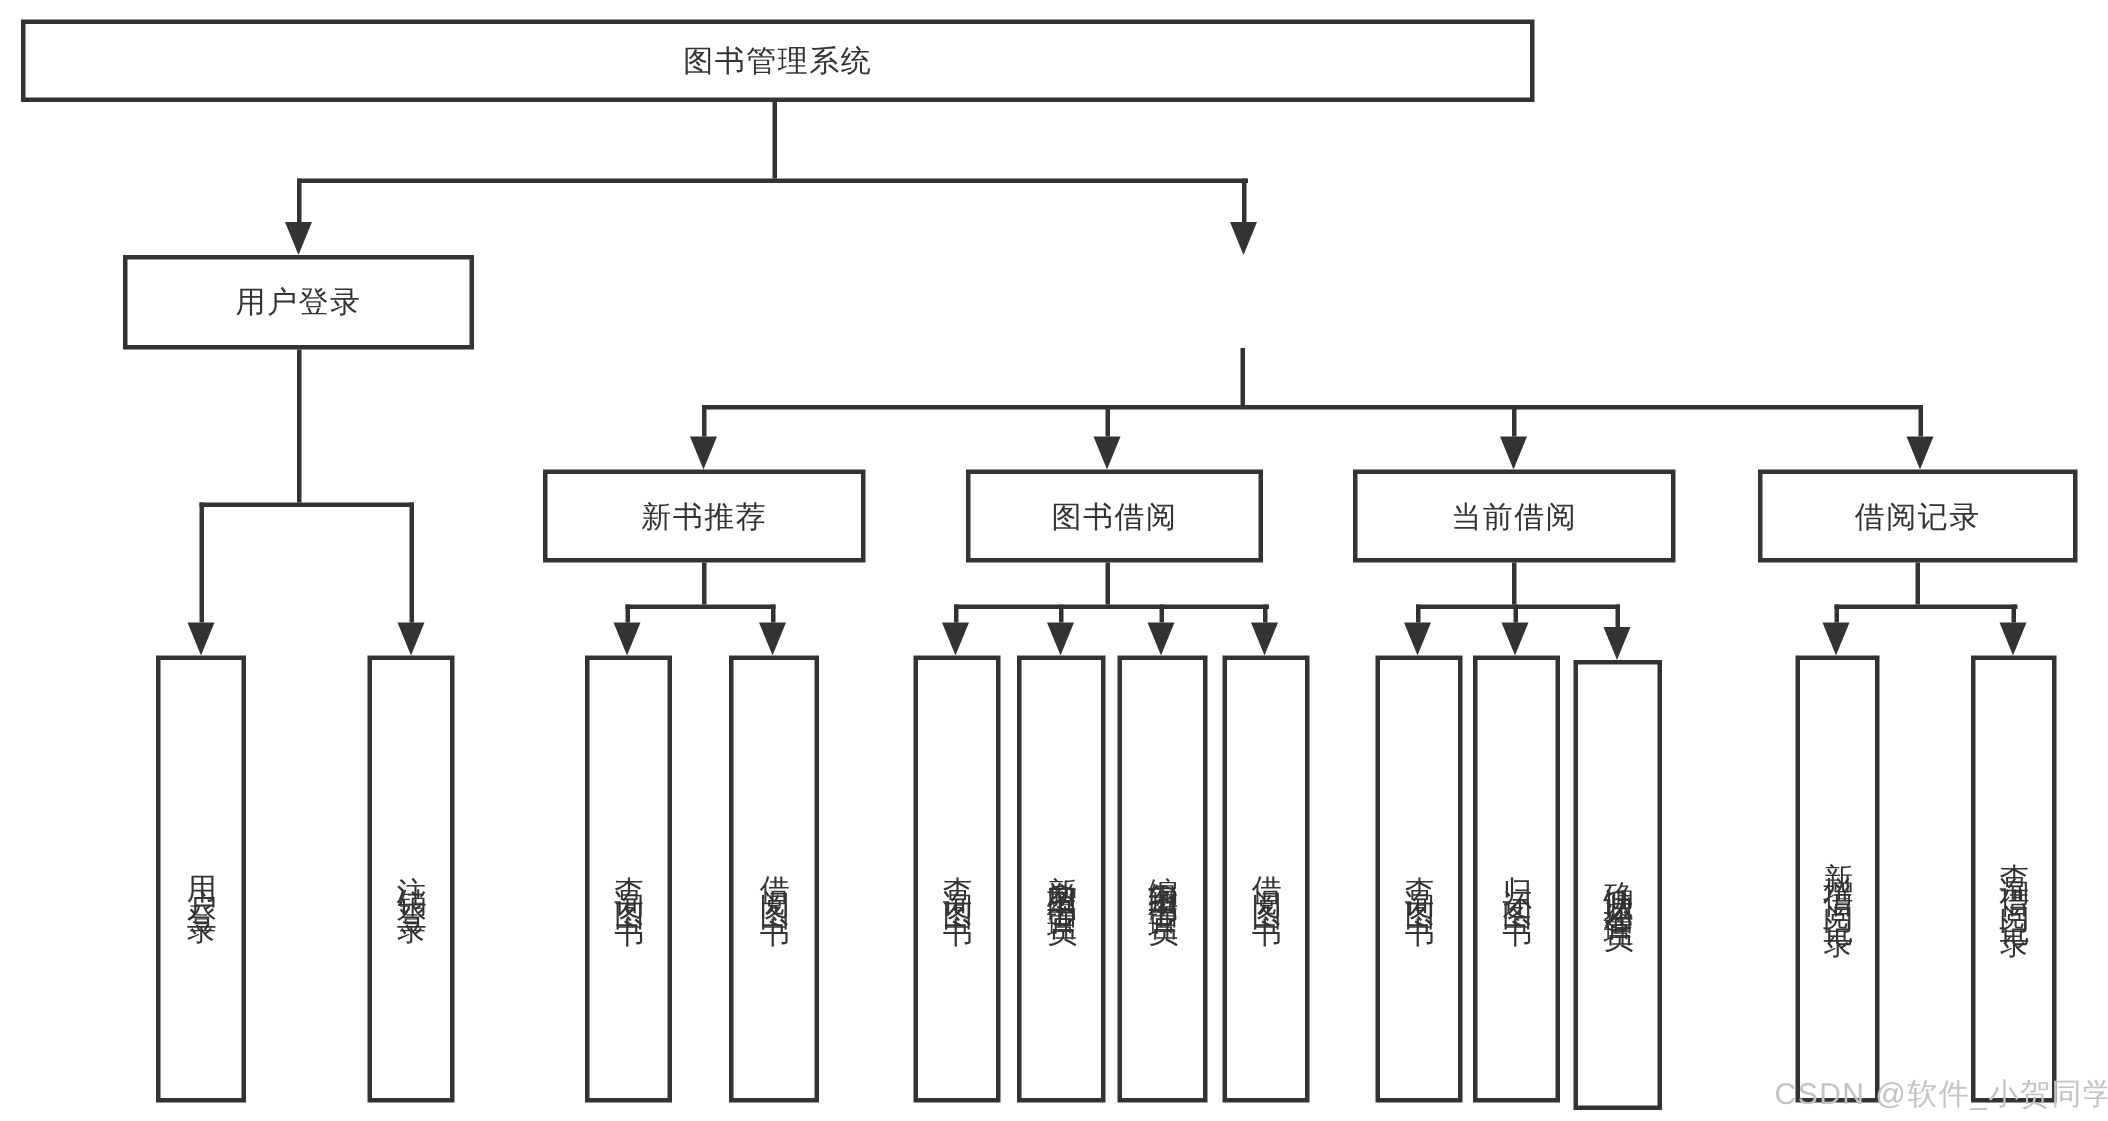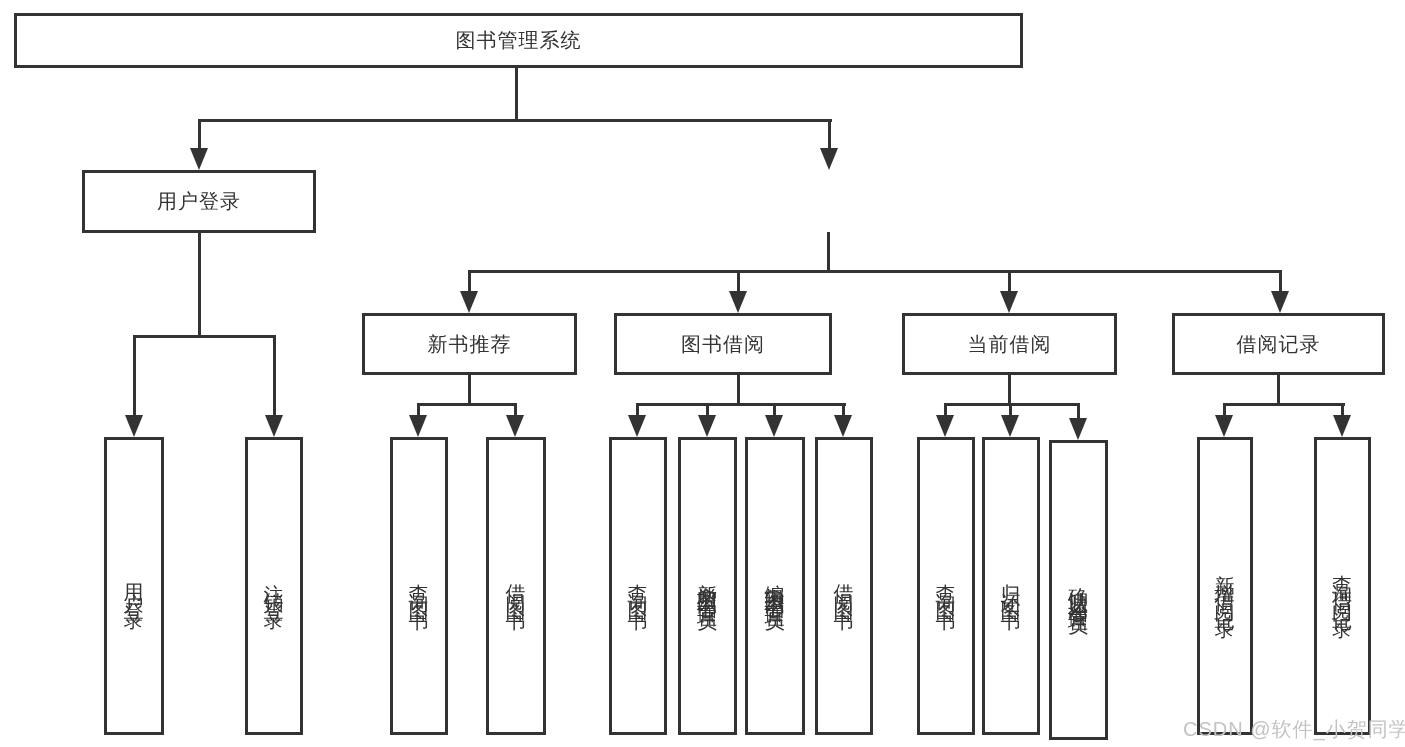--- a/index.html
+++ b/index.html
@@ -55,21 +55,21 @@
   <div class="ln" style="left:468px;top:270px;width:3px;height:21px"></div>
   <div class="ar" style="left:460px;top:291px"></div>
   <div class="ln" style="left:737px;top:270px;width:3px;height:21px"></div>
   <div class="ar" style="left:729px;top:291px"></div>
   <div class="ln" style="left:1008px;top:270px;width:3px;height:21px"></div>
   <div class="ar" style="left:1000px;top:291px"></div>
   <div class="ln" style="left:1279px;top:270px;width:3px;height:21px"></div>
   <div class="ar" style="left:1271px;top:291px"></div>
 
   <div class="box hbox" style="left:362px;top:313px;width:215px;height:62px">新书推荐</div>
-  <div class="box hbox" style="left:614px;top:313px;width:218px;height:62px">图书借阅</div>
+  <div class="box hbox" style="left:644px;top:313px;width:198px;height:62px">图书借阅</div>
   <div class="box hbox" style="left:902px;top:313px;width:215px;height:62px">当前借阅</div>
   <div class="box hbox" style="left:1172px;top:313px;width:213px;height:62px">借阅记录</div>
 
   <div class="ln" style="left:468px;top:375px;width:3px;height:28px"></div>
   <div class="ln" style="left:417px;top:403px;width:100px;height:3px"></div>
   <div class="ln" style="left:417px;top:403px;width:3px;height:12px"></div>
   <div class="ar" style="left:409px;top:415px"></div>
   <div class="ln" style="left:514px;top:403px;width:3px;height:12px"></div>
   <div class="ar" style="left:506px;top:415px"></div>
 

